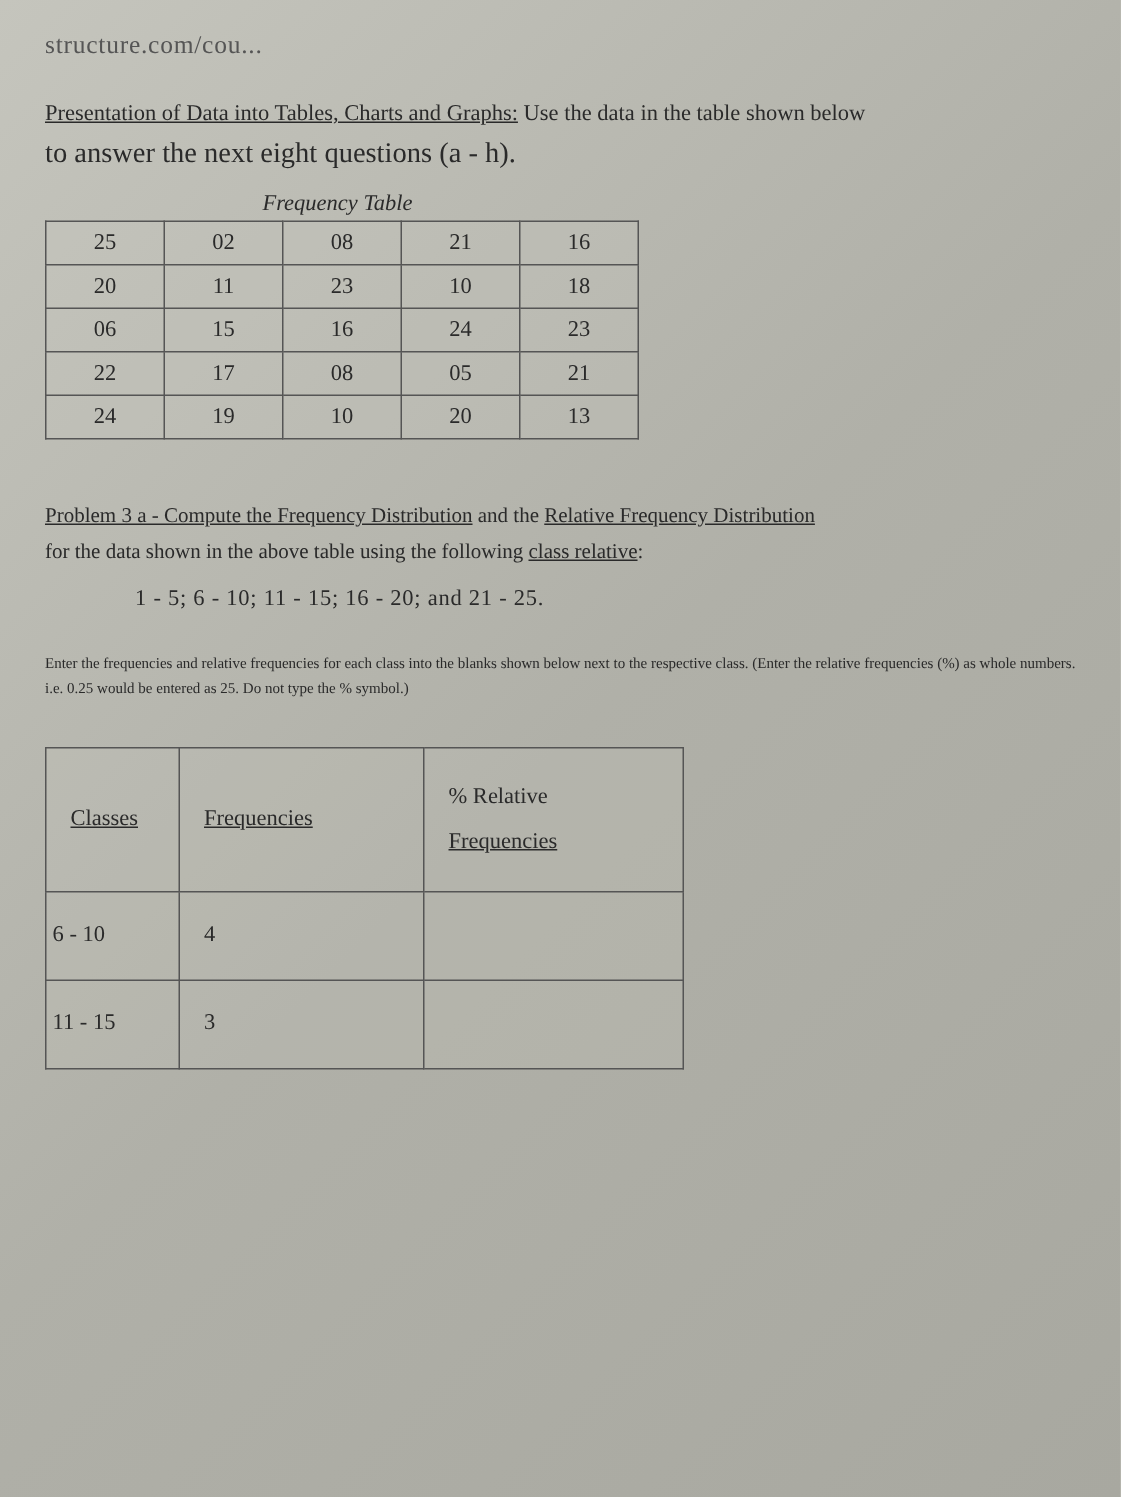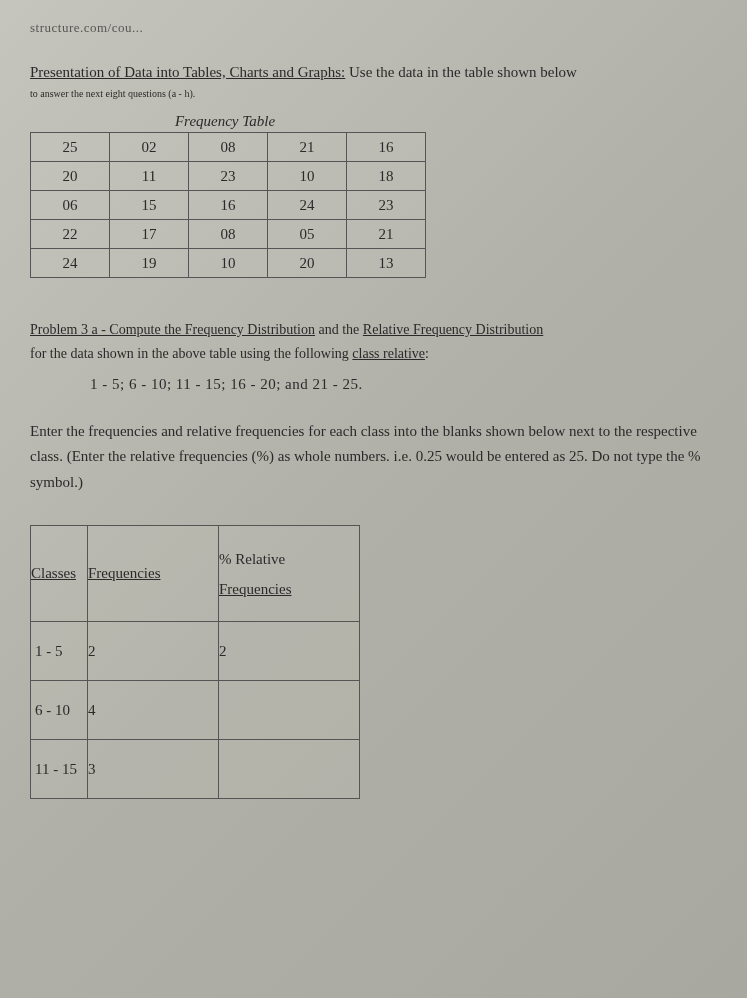--- a/index.html
+++ b/index.html
@@ -13,36 +13,36 @@
     overflow: hidden;
     position: relative;
   }
   .paper {
     background: linear-gradient(135deg, #c5c5bd 0%, #b0b0a8 50%, #a8a8a0 100%);
     padding: 20px 30px 30px 30px;
     min-height: 998px;
     box-sizing: border-box;
   }
   .url-bar {
-    font-size: 13px;
+    font-size: 17px;
     color: #555;
     margin-bottom: 24px;
     letter-spacing: 0.5px;
   }
   .section-title {
     font-size: 15px;
     line-height: 1.6;
     margin: 24px 0 4px 0;
   }
   .section-title .u {
     text-decoration: underline;
     font-weight: 500;
   }
   .subtext {
-    font-size: 10px;
+    font-size: 19px;
     margin-bottom: 14px;
   }
   .freq-label {
     font-size: 15px;
     text-align: center;
     width: 390px;
     margin: 0 0 2px 0;
     font-style: italic;
   }
   table.freq {
@@ -66,33 +66,33 @@
   .problem .u {
     text-decoration: underline;
     font-weight: 500;
   }
   .intervals {
     font-size: 15px;
     margin: 10px 0 14px 60px;
     letter-spacing: 0.5px;
   }
   .instr {
-    font-size: 15px;
+    font-size: 10px;
     line-height: 1.7;
     margin: 26px 0 30px 0;
   }
   table.dist {
     border-collapse: collapse;
     margin-top: 20px;
   }
   table.dist th, table.dist td {
     border: 1.5px solid #555;
     font-size: 15px;
     text-align: left;
-    padding: 0 0;
+    padding: 0 16px;
     background: rgba(200,200,190,0.2);
     vertical-align: middle;
     margin-top: 36px;
   }
   table.dist th {
     font-weight: normal;
     height: 95px;
   }
   table.dist th.classes { width: 56px; }
   table.dist th.freqs { width: 130px; }
@@ -167,25 +167,20 @@
     <tbody>
         <tr>
       <th class="classes"><span class="u">Classes</span></th>
       <th class="freqs"><span class="u">Frequencies</span></th>
       <th class="rel">
         <span>% Relative</span><br>
         <span class="u">Frequencies</span>
       </th>
     </tr>
     <tr>
-      <td class="cls">1 - 5</td>
-      <td>2</td>
-      <td>2</td>
-    </tr>
-    <tr>
       <td class="cls">6 - 10</td>
       <td>4</td>
       <td></td>
     </tr>
     <tr>
       <td class="cls">11 - 15</td>
       <td>3</td>
       <td></td>
     </tr>
   </tbody>

